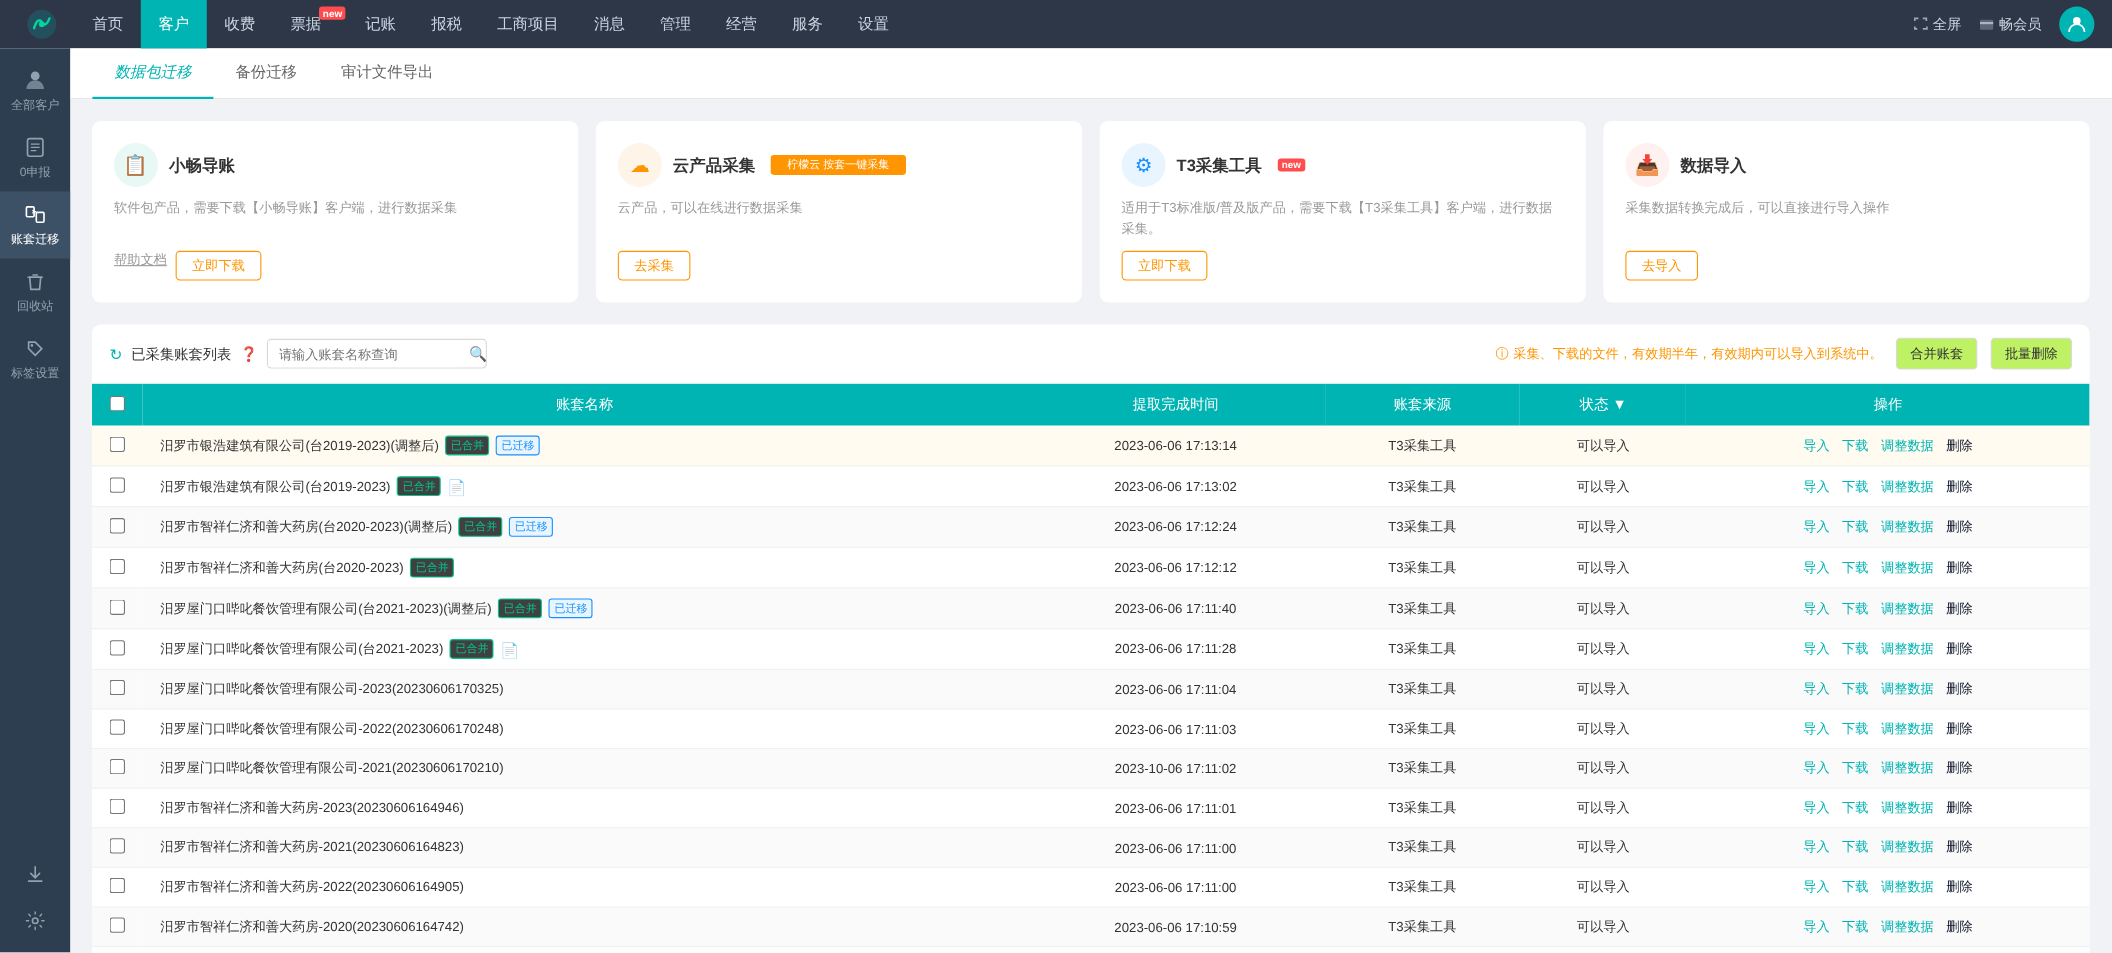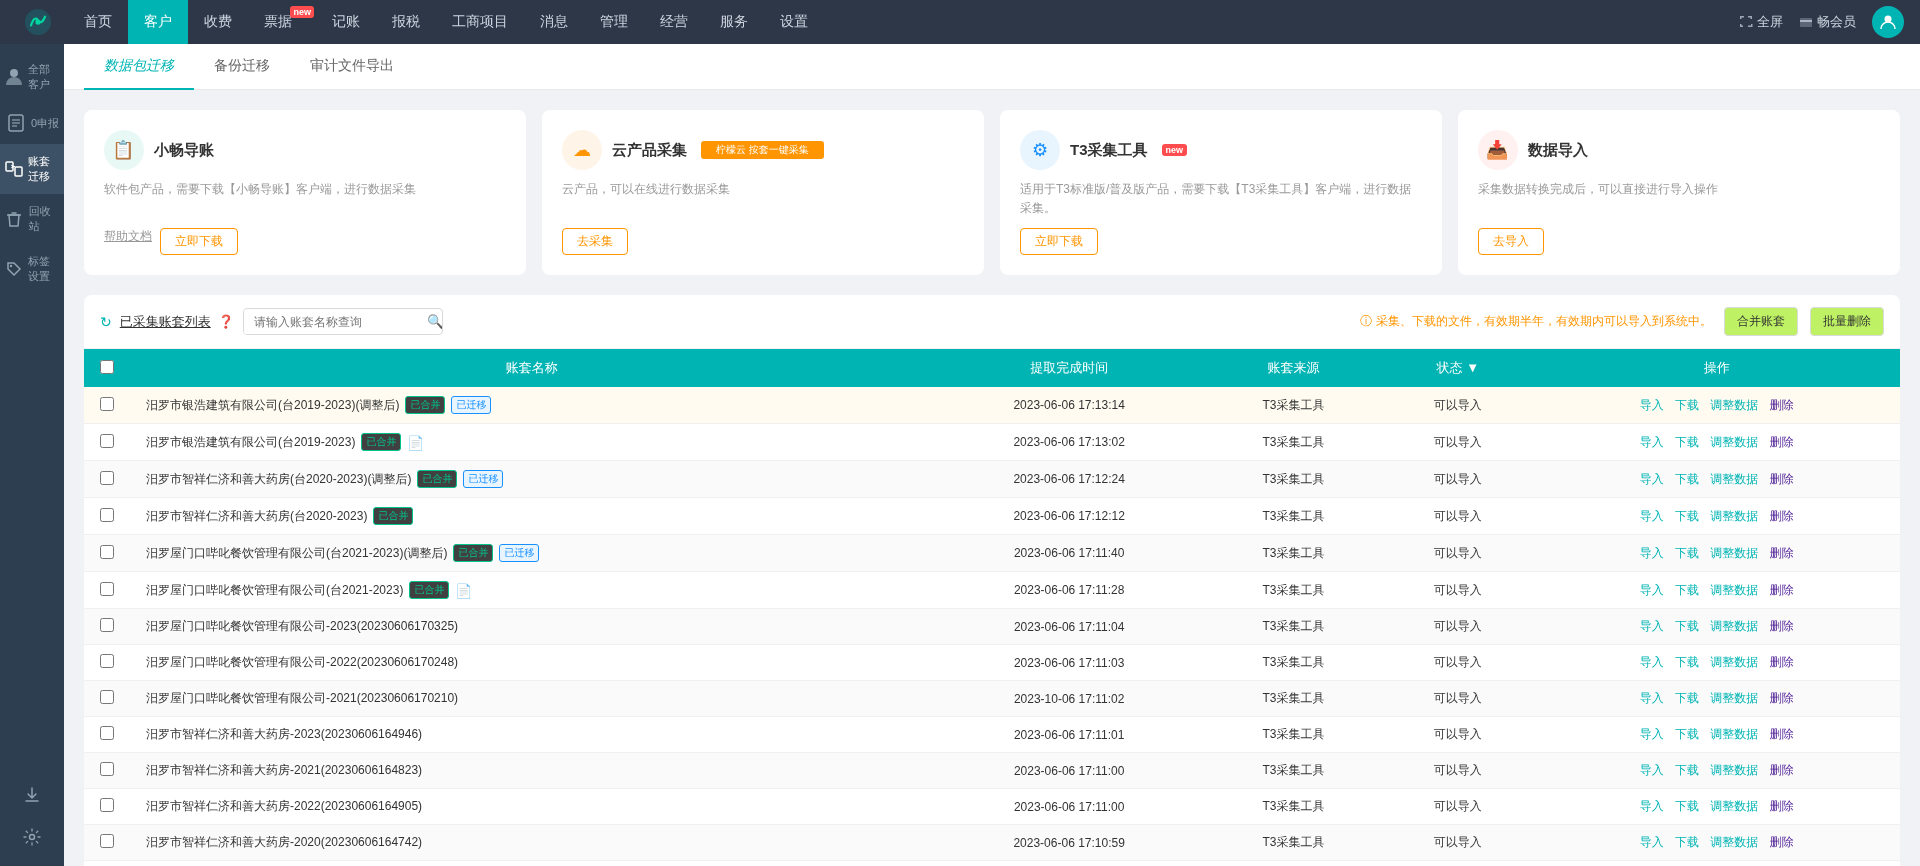--- a/index.html
+++ b/index.html
@@ -91,21 +91,21 @@
       background: #2c3e50;
       display: flex;
       flex-direction: column;
       align-items: center;
       padding-top: 8px;
       gap: 0;
     }
     .sidebar-item {
       width: 64px;
       display: flex;
-      flex-direction: row;
+      flex-direction: column;
       align-items: center;
       justify-content: center;
       padding: 10px 4px;
       cursor: pointer;
       color: #8fa3b1;
       font-size: 11px;
       gap: 4px;
     }
     .sidebar-item.active { color: #fff; background: #3d5166; }
     .sidebar-icon {
@@ -253,21 +253,20 @@
       gap: 8px;
       flex: 1;
     }
     .table-title {
       font-size: 13px;
       color: #333;
       font-weight: 500;
       display: flex;
       align-items: center;
       gap: 6px;
-      text-decoration: underline;
     }
     .refresh-icon {
       color: #00b4b4;
       cursor: pointer;
       font-size: 14px;
     }
     .help-icon {
       color: #999;
       cursor: pointer;
       font-size: 13px;
@@ -387,21 +386,21 @@
     }
     .action-btn {
       color: #00b4b4;
       cursor: pointer;
       font-size: 12px;
       background: none;
       border: none;
       padding: 0 4px;
     }
     .action-btn.danger {
-      color: #4c1d95;
+      color: #0f172a;
     }
     input[type="checkbox"] {
       width: 14px;
       height: 14px;
       cursor: pointer;
     }
   </style>
 </head>
 <body>
 

